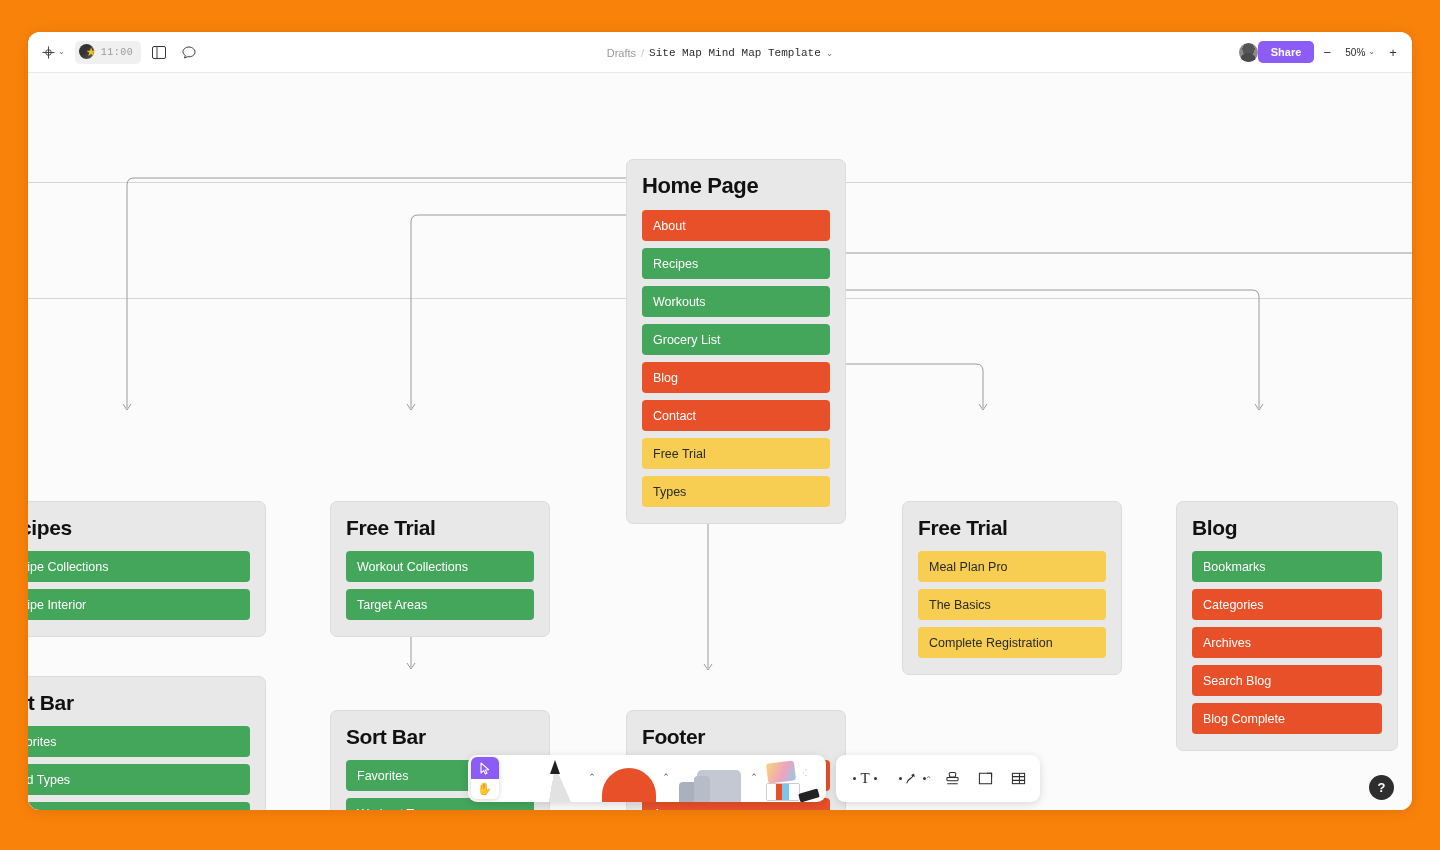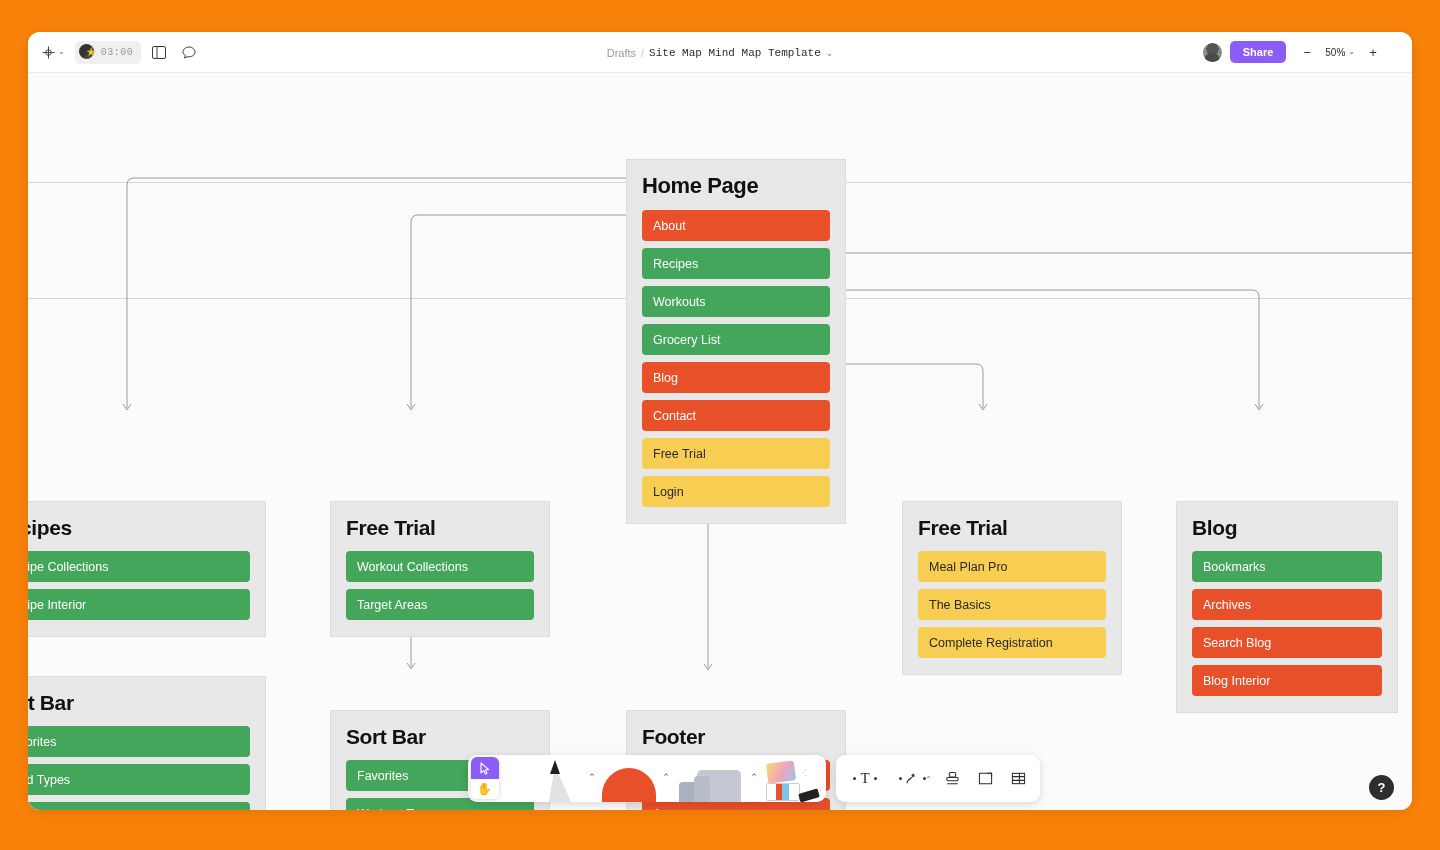--- a/index.html
+++ b/index.html
@@ -25,21 +25,21 @@
   
   .topbar {
     position: absolute; left: 0; top: 0;
     width: 1384px; height: 41px;
     background: #ffffff;
     border-bottom: 1px solid #e8e8e8;
     display: flex; align-items: center;
     z-index: 40;
   }
   .tb-left { display: flex; align-items: center; gap: 6px; padding-left: 10px; }
-  .tb-right { display: flex; align-items: center; gap: 8px; margin-left: auto; padding-right: 28px; }
+  .tb-right { display: flex; align-items: center; margin-left: auto; padding-right: 8px; }
 
   .menu-btn {
     display: flex; align-items: center; gap: 3px;
     padding: 3px 4px; border-radius: 4px; cursor: pointer;
   }
   .figma-glyph { display:block; }
   .chev { font-size: 8px; color: #666; line-height: 1; }
 
   .timer-pill {
     display: flex; align-items: center; gap: 5px;
@@ -103,21 +103,21 @@
 
   svg.wires { position: absolute; left: 0; top: 0; width: 1384px; height: 737px; overflow: visible; }
   .wire { fill: none; stroke: #9a9a9a; stroke-width: 1; }
   .wire-head { fill: none; stroke: #9a9a9a; stroke-width: 1; }
 
   
   .card {
     position: absolute;
     background: #e8e8e8;
     border: 1px solid #dcdcdc;
-    border-radius: 0;
+    border-radius: 7px;
     padding: 14px 15px 16px 15px;
     z-index: 5;
   }
   .card-title {
     font-size: 21px; font-weight: 700; color: #111;
     letter-spacing: -0.4px; margin-bottom: 12px; line-height: 1.1;
     white-space: nowrap;
   }
   .node {
     height: 31px; border-radius: 4px;
@@ -268,21 +268,21 @@
             </svg>
           </span>
           <span class="chev">⌄</span>
         </div>
 
         <div class="timer-pill">
           <span class="timer-ico">
             <span class="dark"></span>
             <span class="star">★</span>
           </span>
-          <span class="timer-text">03:00</span>
+          <span class="timer-text">11:00</span>
         </div>
 
         <div class="tb-icon-btn">
           <svg width="14" height="13" viewBox="0 0 14 13">
             <rect x="0.5" y="0.5" width="13" height="12" rx="1.5" fill="none" stroke="#3a3a3a" stroke-width="1"></rect>
             <line x1="5" y1="0.5" x2="5" y2="12.5" stroke="#3a3a3a" stroke-width="1"></line>
           </svg>
         </div>
 
         <div class="tb-icon-btn">
@@ -346,21 +346,21 @@
 
       <div class="card" id="card-home">
         <div class="card-title">Home Page</div>
         <div class="node red">About</div>
         <div class="node green">Recipes</div>
         <div class="node green">Workouts</div>
         <div class="node green">Grocery List</div>
         <div class="node red">Blog</div>
         <div class="node red">Contact</div>
         <div class="node yellow">Free Trial</div>
-        <div class="node yellow">Login</div>
+        <div class="node yellow">Types</div>
       </div>
 
       <div class="card" id="card-recipes">
         <div class="card-title">Recipes</div>
         <div class="node green">Recipe Collections</div>
         <div class="node green">Recipe Interior</div>
       </div>
 
       <div class="card" id="card-sortbar-l">
         <div class="card-title">Sort Bar</div>
@@ -393,23 +393,24 @@
       <div class="card" id="card-freetrial-r">
         <div class="card-title">Free Trial</div>
         <div class="node yellow">Meal Plan Pro</div>
         <div class="node yellow">The Basics</div>
         <div class="node yellow">Complete Registration</div>
       </div>
 
       <div class="card" id="card-blog">
         <div class="card-title">Blog</div>
         <div class="node green">Bookmarks</div>
+        <div class="node red">Categories</div>
         <div class="node red">Archives</div>
         <div class="node red">Search Blog</div>
-        <div class="node red">Blog Interior</div>
+        <div class="node red">Blog Complete</div>
       </div>
 
       <div class="bottom-toolbar">
 
         <div class="tool-cluster">
           <div class="tool-slot">
             <div class="cursor-stack">
               <div class="sel">
                 <svg width="11" height="13" viewBox="0 0 11 13">
                   <path d="M1 1 L1 11 L3.6 8.6 L5.4 12 L7 11.2 L5.3 8 L8.6 7.7 Z" fill="none" stroke="#ffffff" stroke-width="1.1" stroke-linejoin="round"></path>

